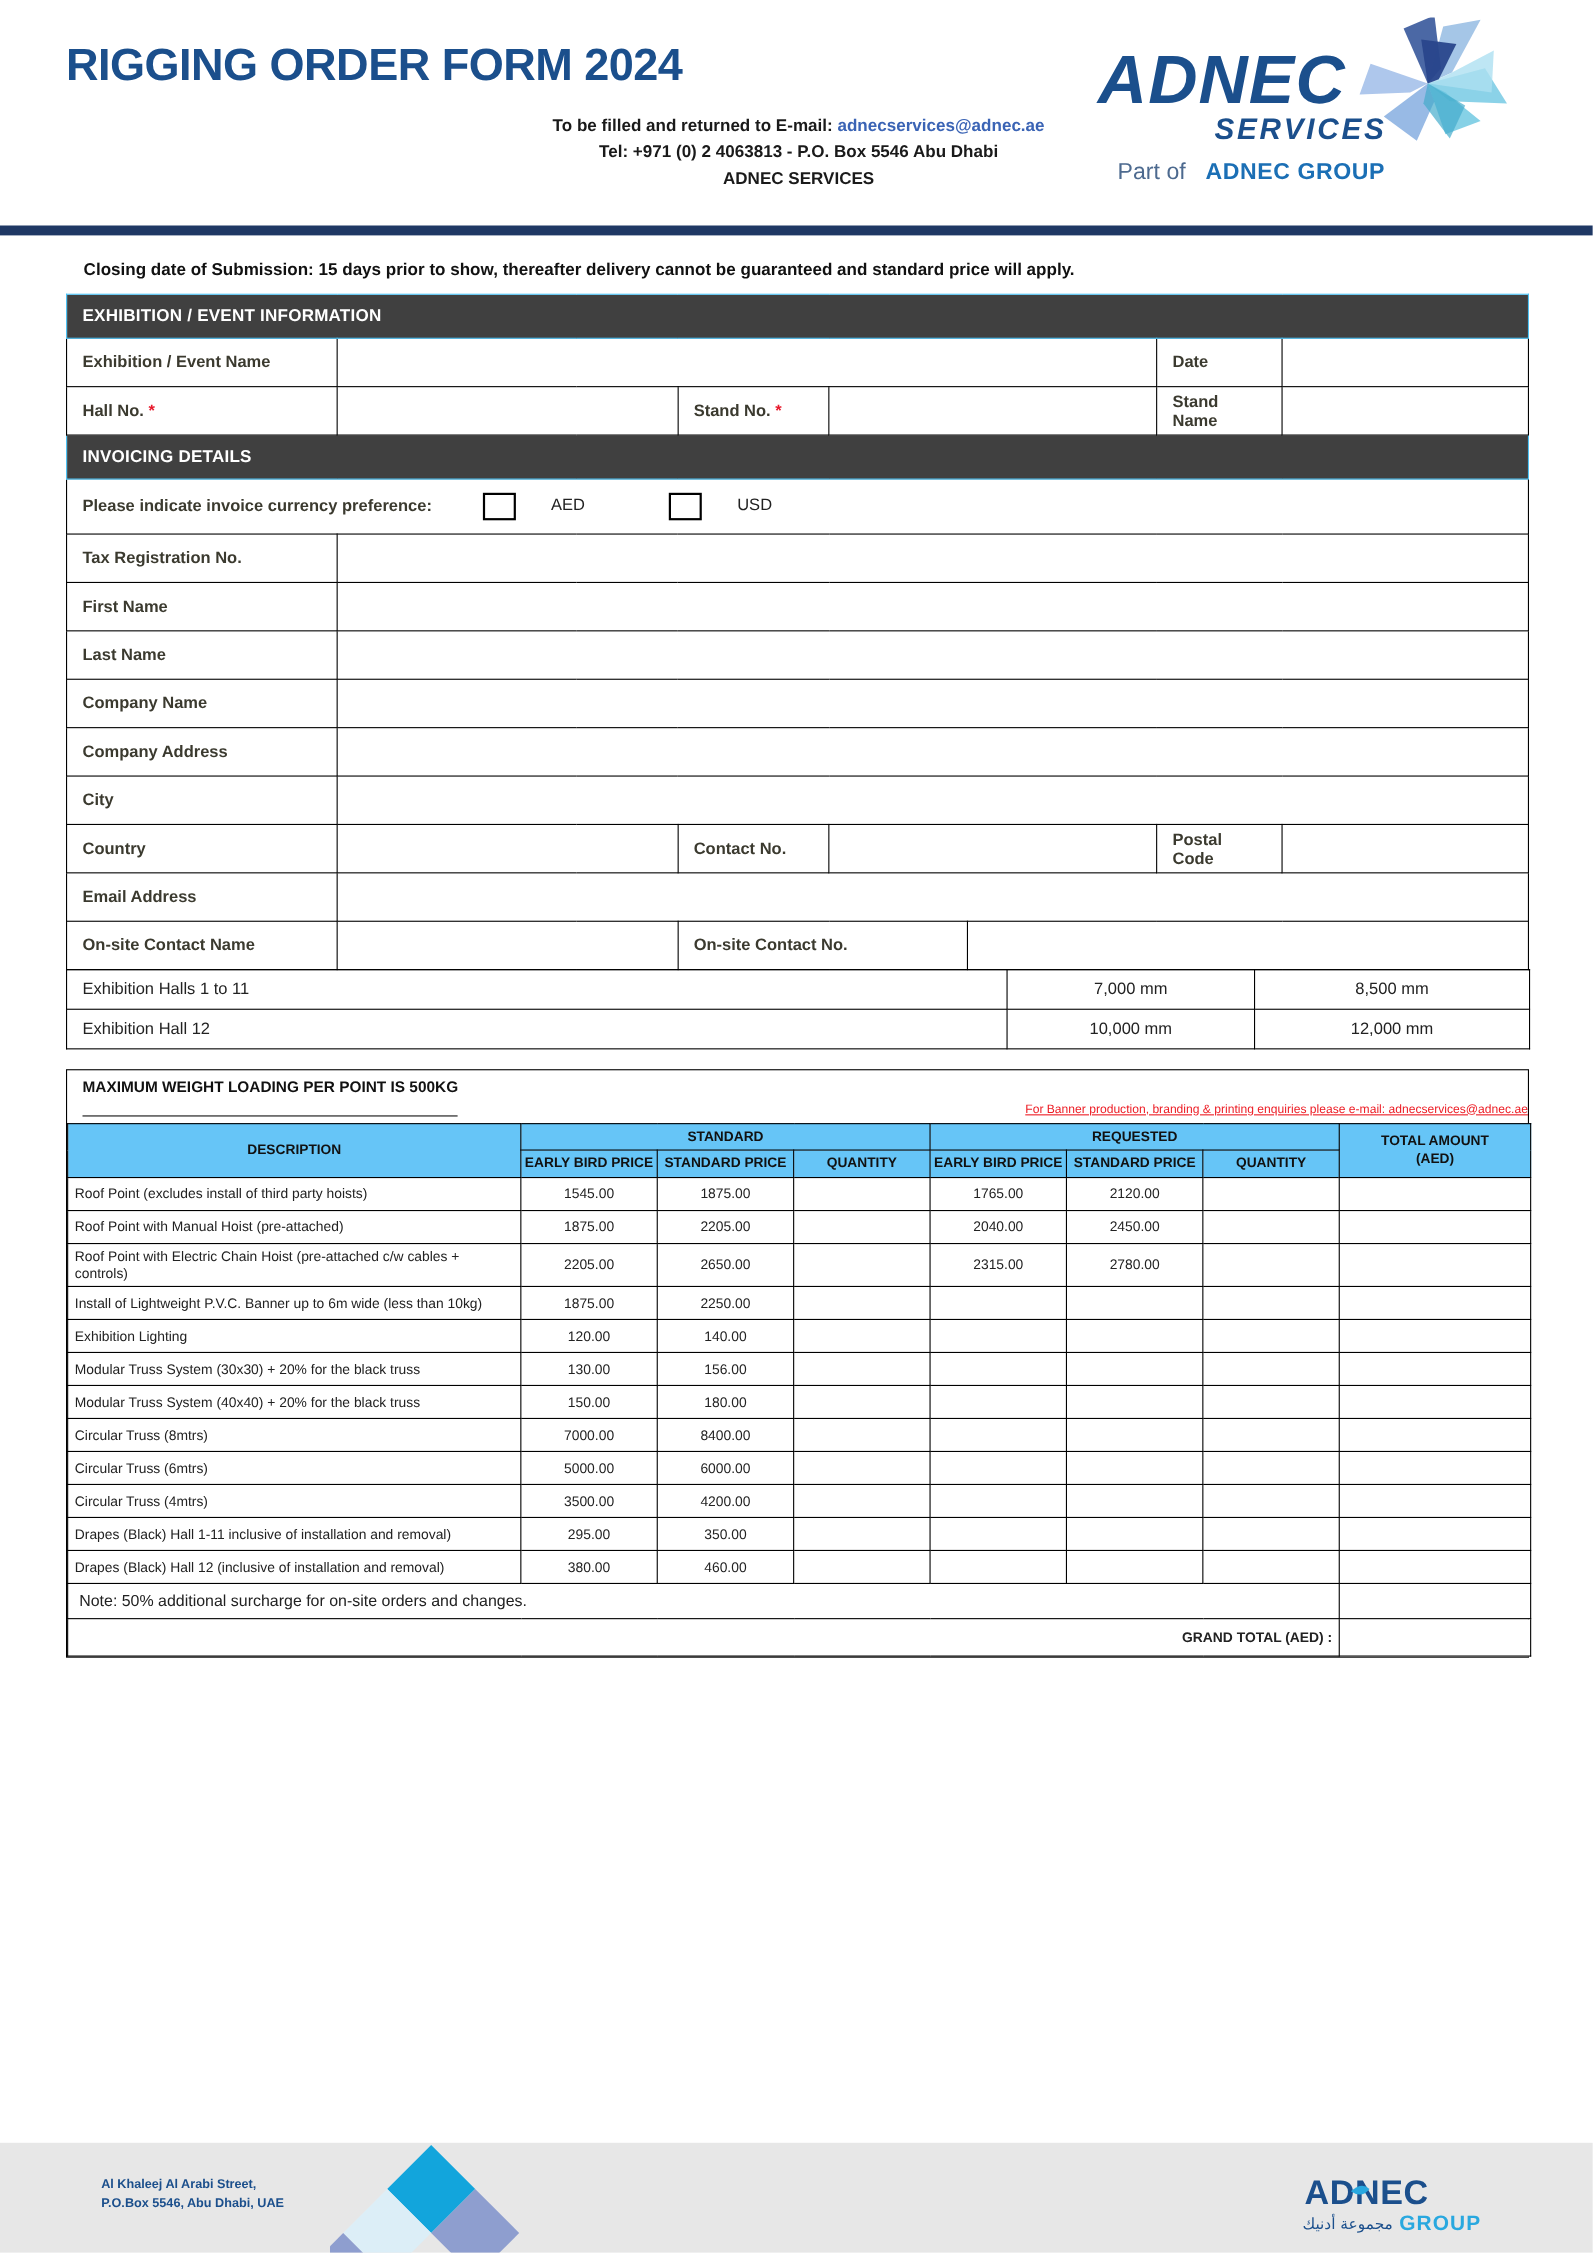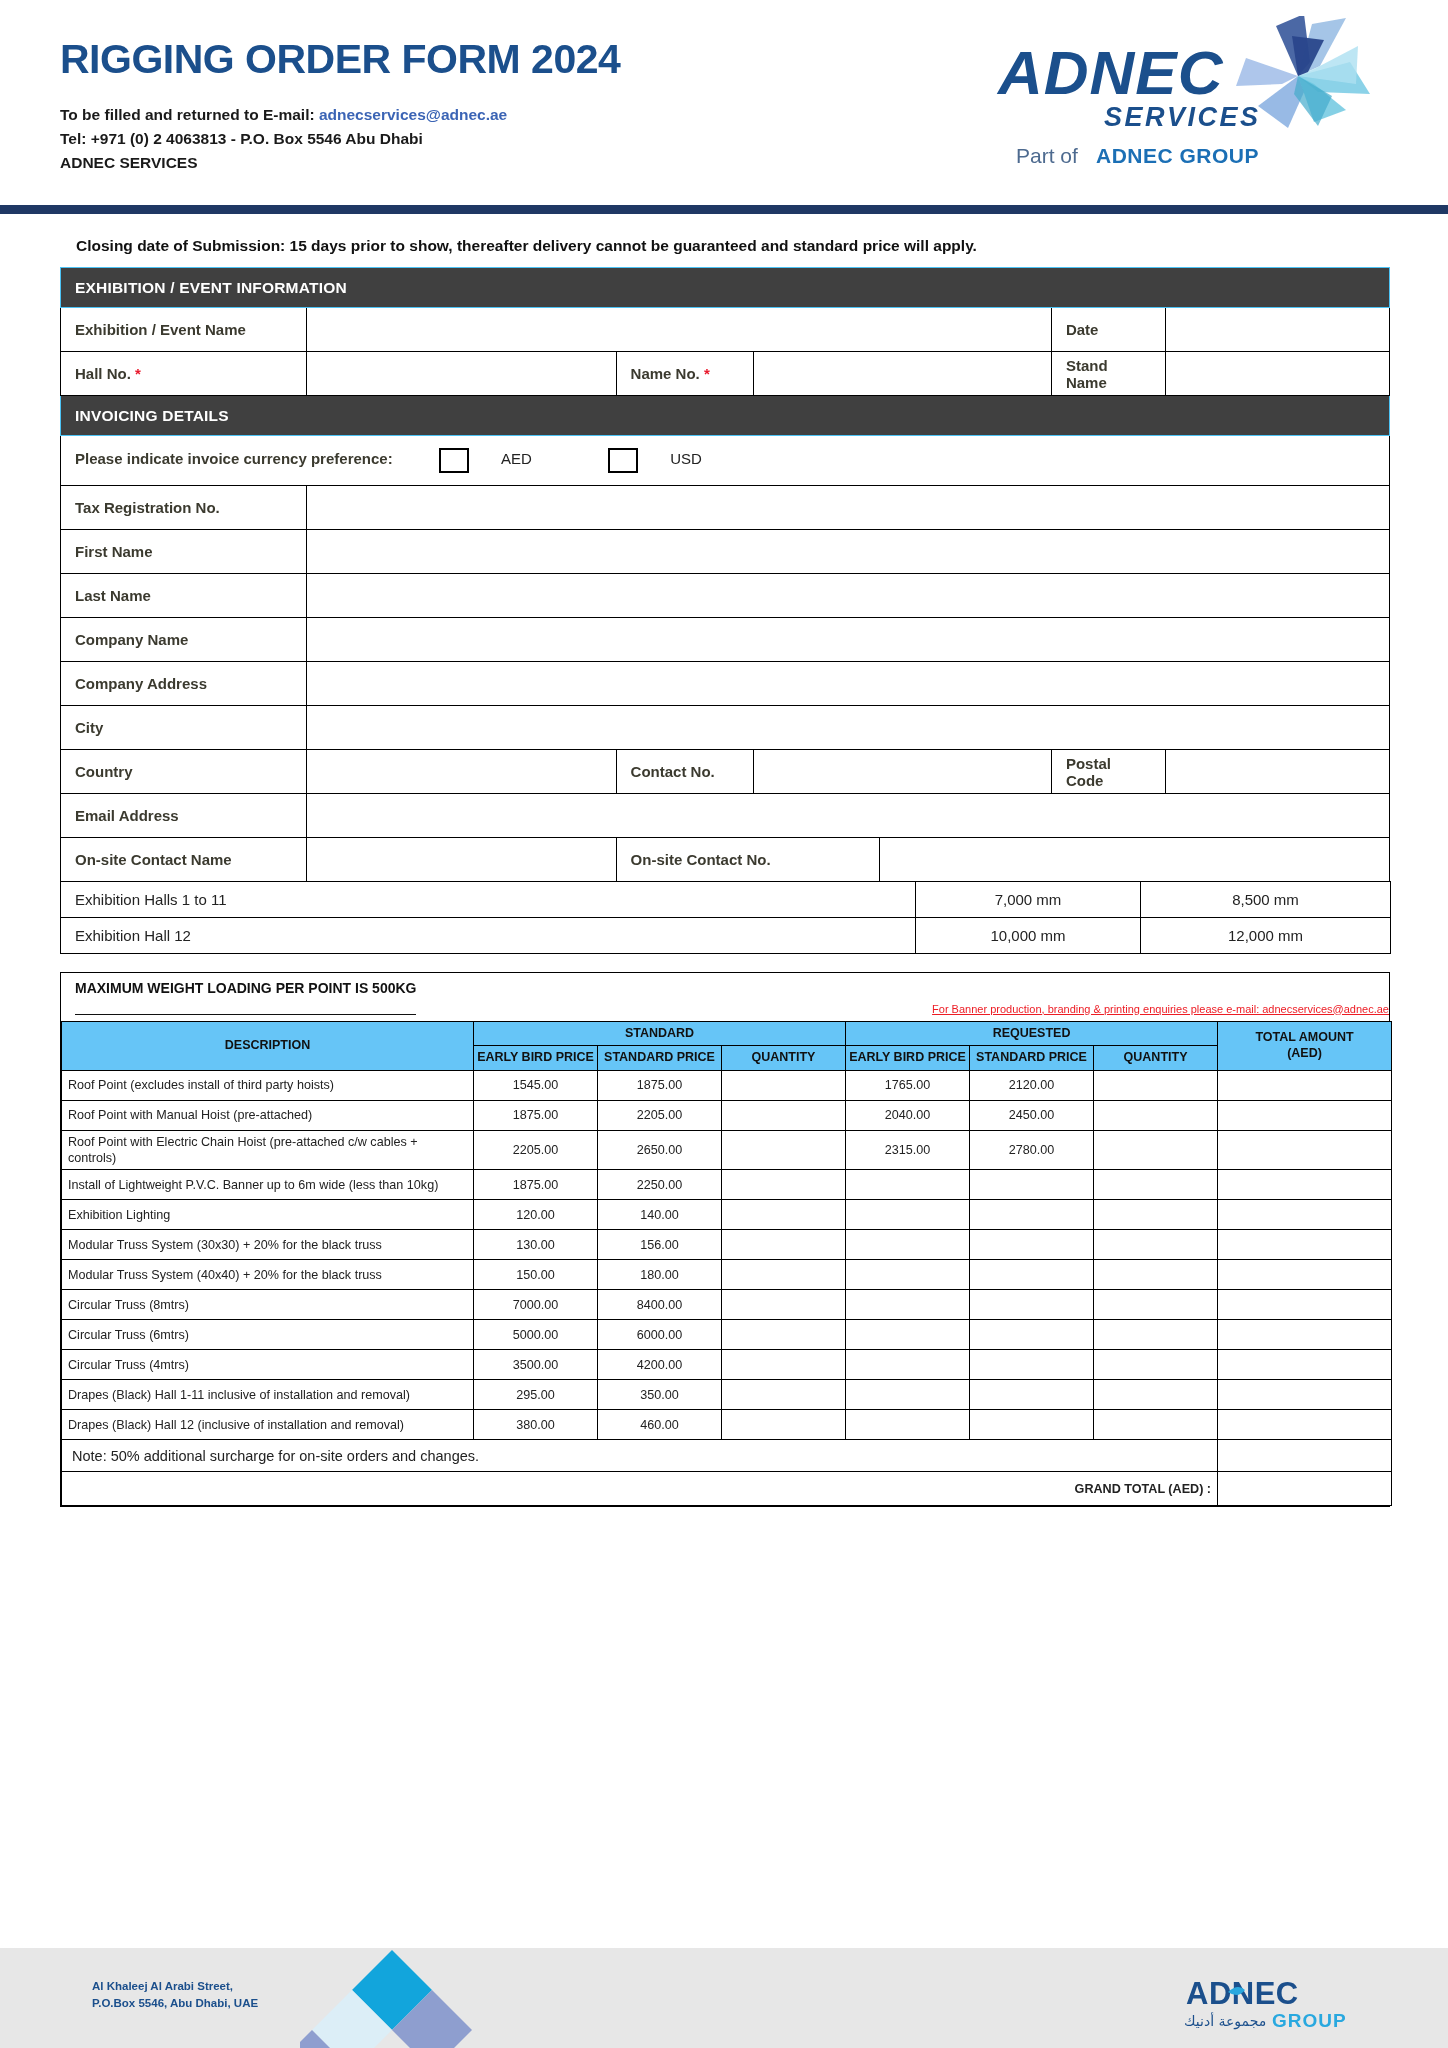--- a/index.html
+++ b/index.html
@@ -18,21 +18,21 @@
   
   .header { position: relative; height: 215px; padding: 24px 56px 0 60px; }
   .form-title {
     font-size: 41px;
     font-weight: bold;
     color: #1b4f8c;
     letter-spacing: -0.5px;
     margin: 14px 0 12px 0;
     line-height: 1.05;
   }
-  .contact-block { margin-top: 22px; font-size: 15.5px; font-weight: bold; line-height: 1.55; color:#1a1a1a;}
+  .contact-block { margin-top: 22px; font-size: 15.5px; font-weight: bold; line-height: 1.55; color:#1a1a1a;text-align:center;}
   .contact-block a, .email-link { color: #3b64b5; text-decoration: none; }
   .hdr-logo {
     position: absolute;
     right: 42px;
     top: 16px;
     width: 420px;
     height: 165px;
   }
   .hdr-rule {
     position: absolute;
@@ -241,21 +241,21 @@
         <tr>
           <td>Exhibition / Event Name</td>
           <td class="blank" colspan="5"></td>
           <td>Date</td>
           <td class="blank"></td>
         </tr>
 
         <tr>
           <td><span>Hall No.</span> <span class="req">*</span></td>
           <td class="blank" colspan="2"></td>
-          <td><span>Name No.</span> <span class="req">*</span></td>
+          <td><span>Stand No.</span> <span class="req">*</span></td>
           <td class="blank" colspan="2"></td>
           <td>Stand Name</td>
           <td class="blank"></td>
         </tr>
 
         <tr class="secthead">
           <td colspan="8">INVOICING DETAILS</td>
         </tr>
 
         <tr class="ccy-row">

